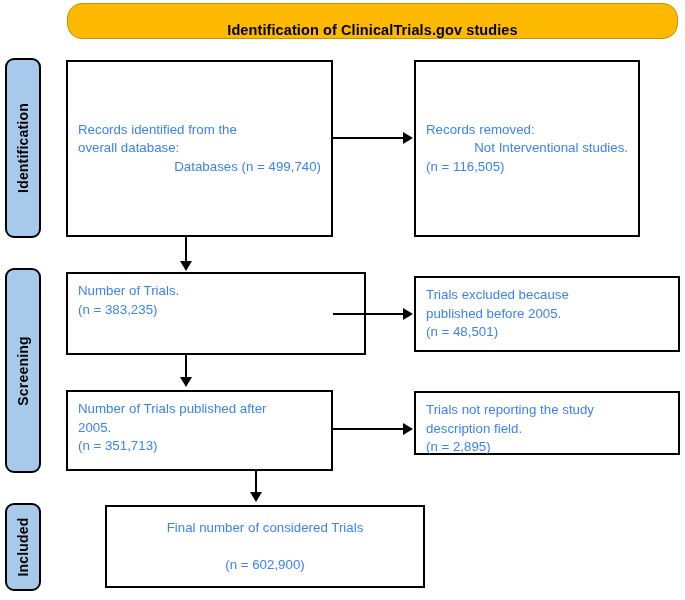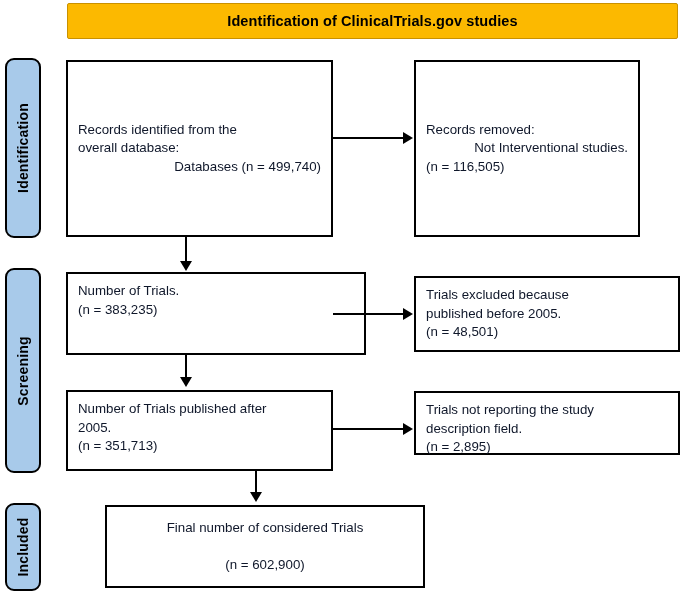--- a/index.html
+++ b/index.html
@@ -22,24 +22,24 @@
 
   
   .header-banner {
     position: absolute;
     left: 67px;
     top: 3px;
     width: 611px;
     height: 36px;
     background: #fcb900;
     border: 1px solid #c99100;
-    border-radius: 2px;
+    border-radius: 15px;
     box-sizing: border-box;
     display: flex;
-    align-items: center;
+    align-items: flex-end;
     justify-content: center;
     font-size: 14.5px;
     font-weight: bold;
     letter-spacing: 0.1px;
     color: #000000;
   }
 
   
   .stage-tab {
     position: absolute;
@@ -67,21 +67,21 @@
 
   
   .flow-box {
     position: absolute;
     background: #ffffff;
     border: 2px solid #000000;
     box-sizing: border-box;
     padding: 8px 10px;
     font-size: 13.3px;
     line-height: 1.40;
-    color: #0f172a;
+    color: #3b82f6;
   }
   .flow-box .line { white-space: pre-wrap; }
   .flow-box .indent { padding-left: 22px; text-align: right; }
   .flow-box.v-center {
     display: flex;
     flex-direction: column;
     justify-content: center;
   }
   .flow-box.centered-text { text-align: center; }
   .spacer-line { height: 1.40em; }

